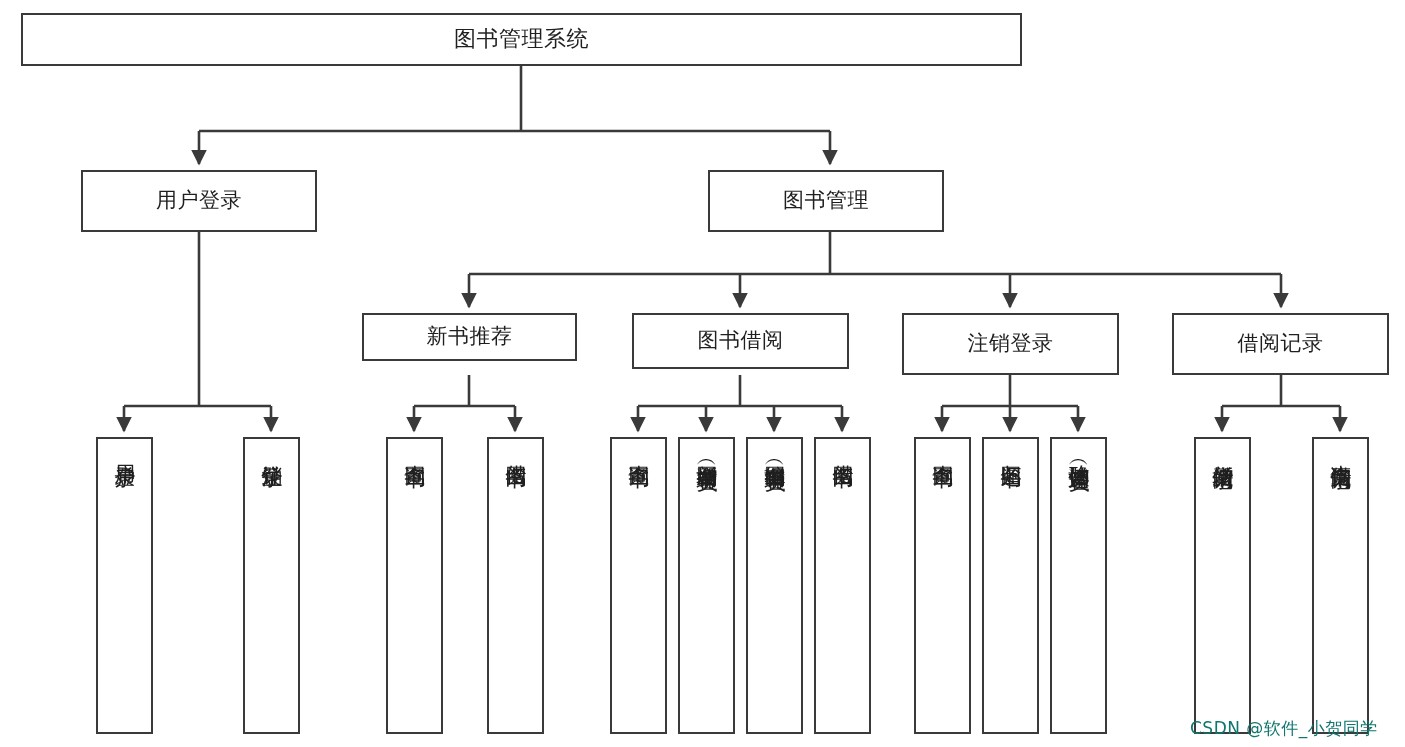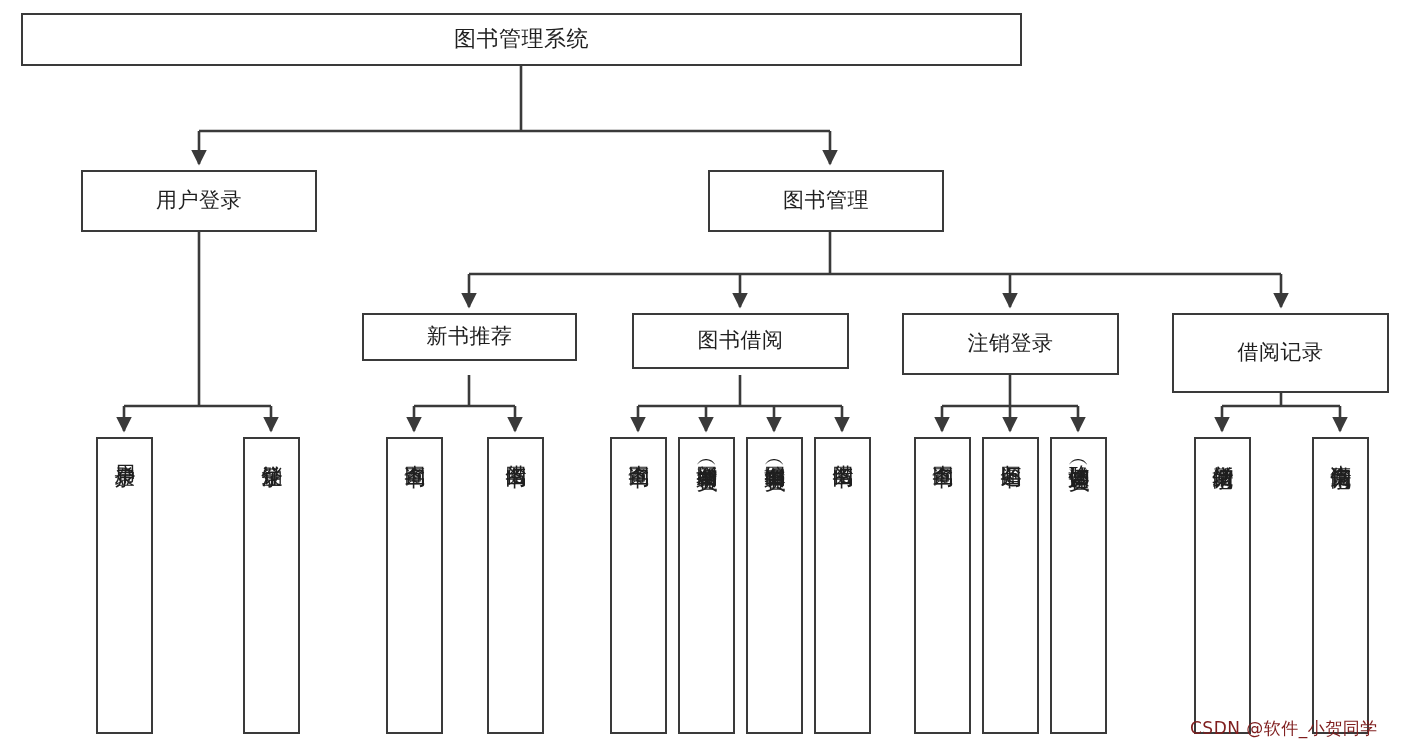--- a/index.html
+++ b/index.html
@@ -53,21 +53,21 @@
     text-orientation: upright;
     font-size: 21px;
     line-height: 1.38;
     letter-spacing: 1px;
     white-space: nowrap;
     color: #1f1f1f;
   }
   .watermark {
     position: absolute;
     font-size: 17px;
-    color: #7f1d1d;
+    color: #0f766e;
     white-space: nowrap;
     letter-spacing: 0.5px;
   }
 </style>
 </head>
 <body>
 
 <div id="canvas">
 
   <svg id="edges" viewBox="0 0 1405 747" xmlns="http://www.w3.org/2000/svg">
@@ -134,21 +134,21 @@
 
   <div class="node horiz" style="left:362px; top:313px; width:215px; height:48px;">
     <span>新书推荐</span>
   </div>
   <div class="node horiz" style="left:632px; top:313px; width:217px; height:56px;">
     <span>图书借阅</span>
   </div>
   <div class="node horiz" style="left:902px; top:313px; width:217px; height:62px;">
     <span>注销登录</span>
   </div>
-  <div class="node horiz" style="left:1172px; top:313px; width:217px; height:80px;">
+  <div class="node horiz" style="left:1172px; top:313px; width:217px; height:62px;">
     <span>借阅记录</span>
   </div>
 
   <div class="node leaf" style="left:96px; top:437px; width:57px; height:297px;">
     <span class="vtext">用户登录</span>
   </div>
   <div class="node leaf" style="left:243px; top:437px; width:57px; height:297px;">
     <span class="vtext">注销登录</span>
   </div>
 

